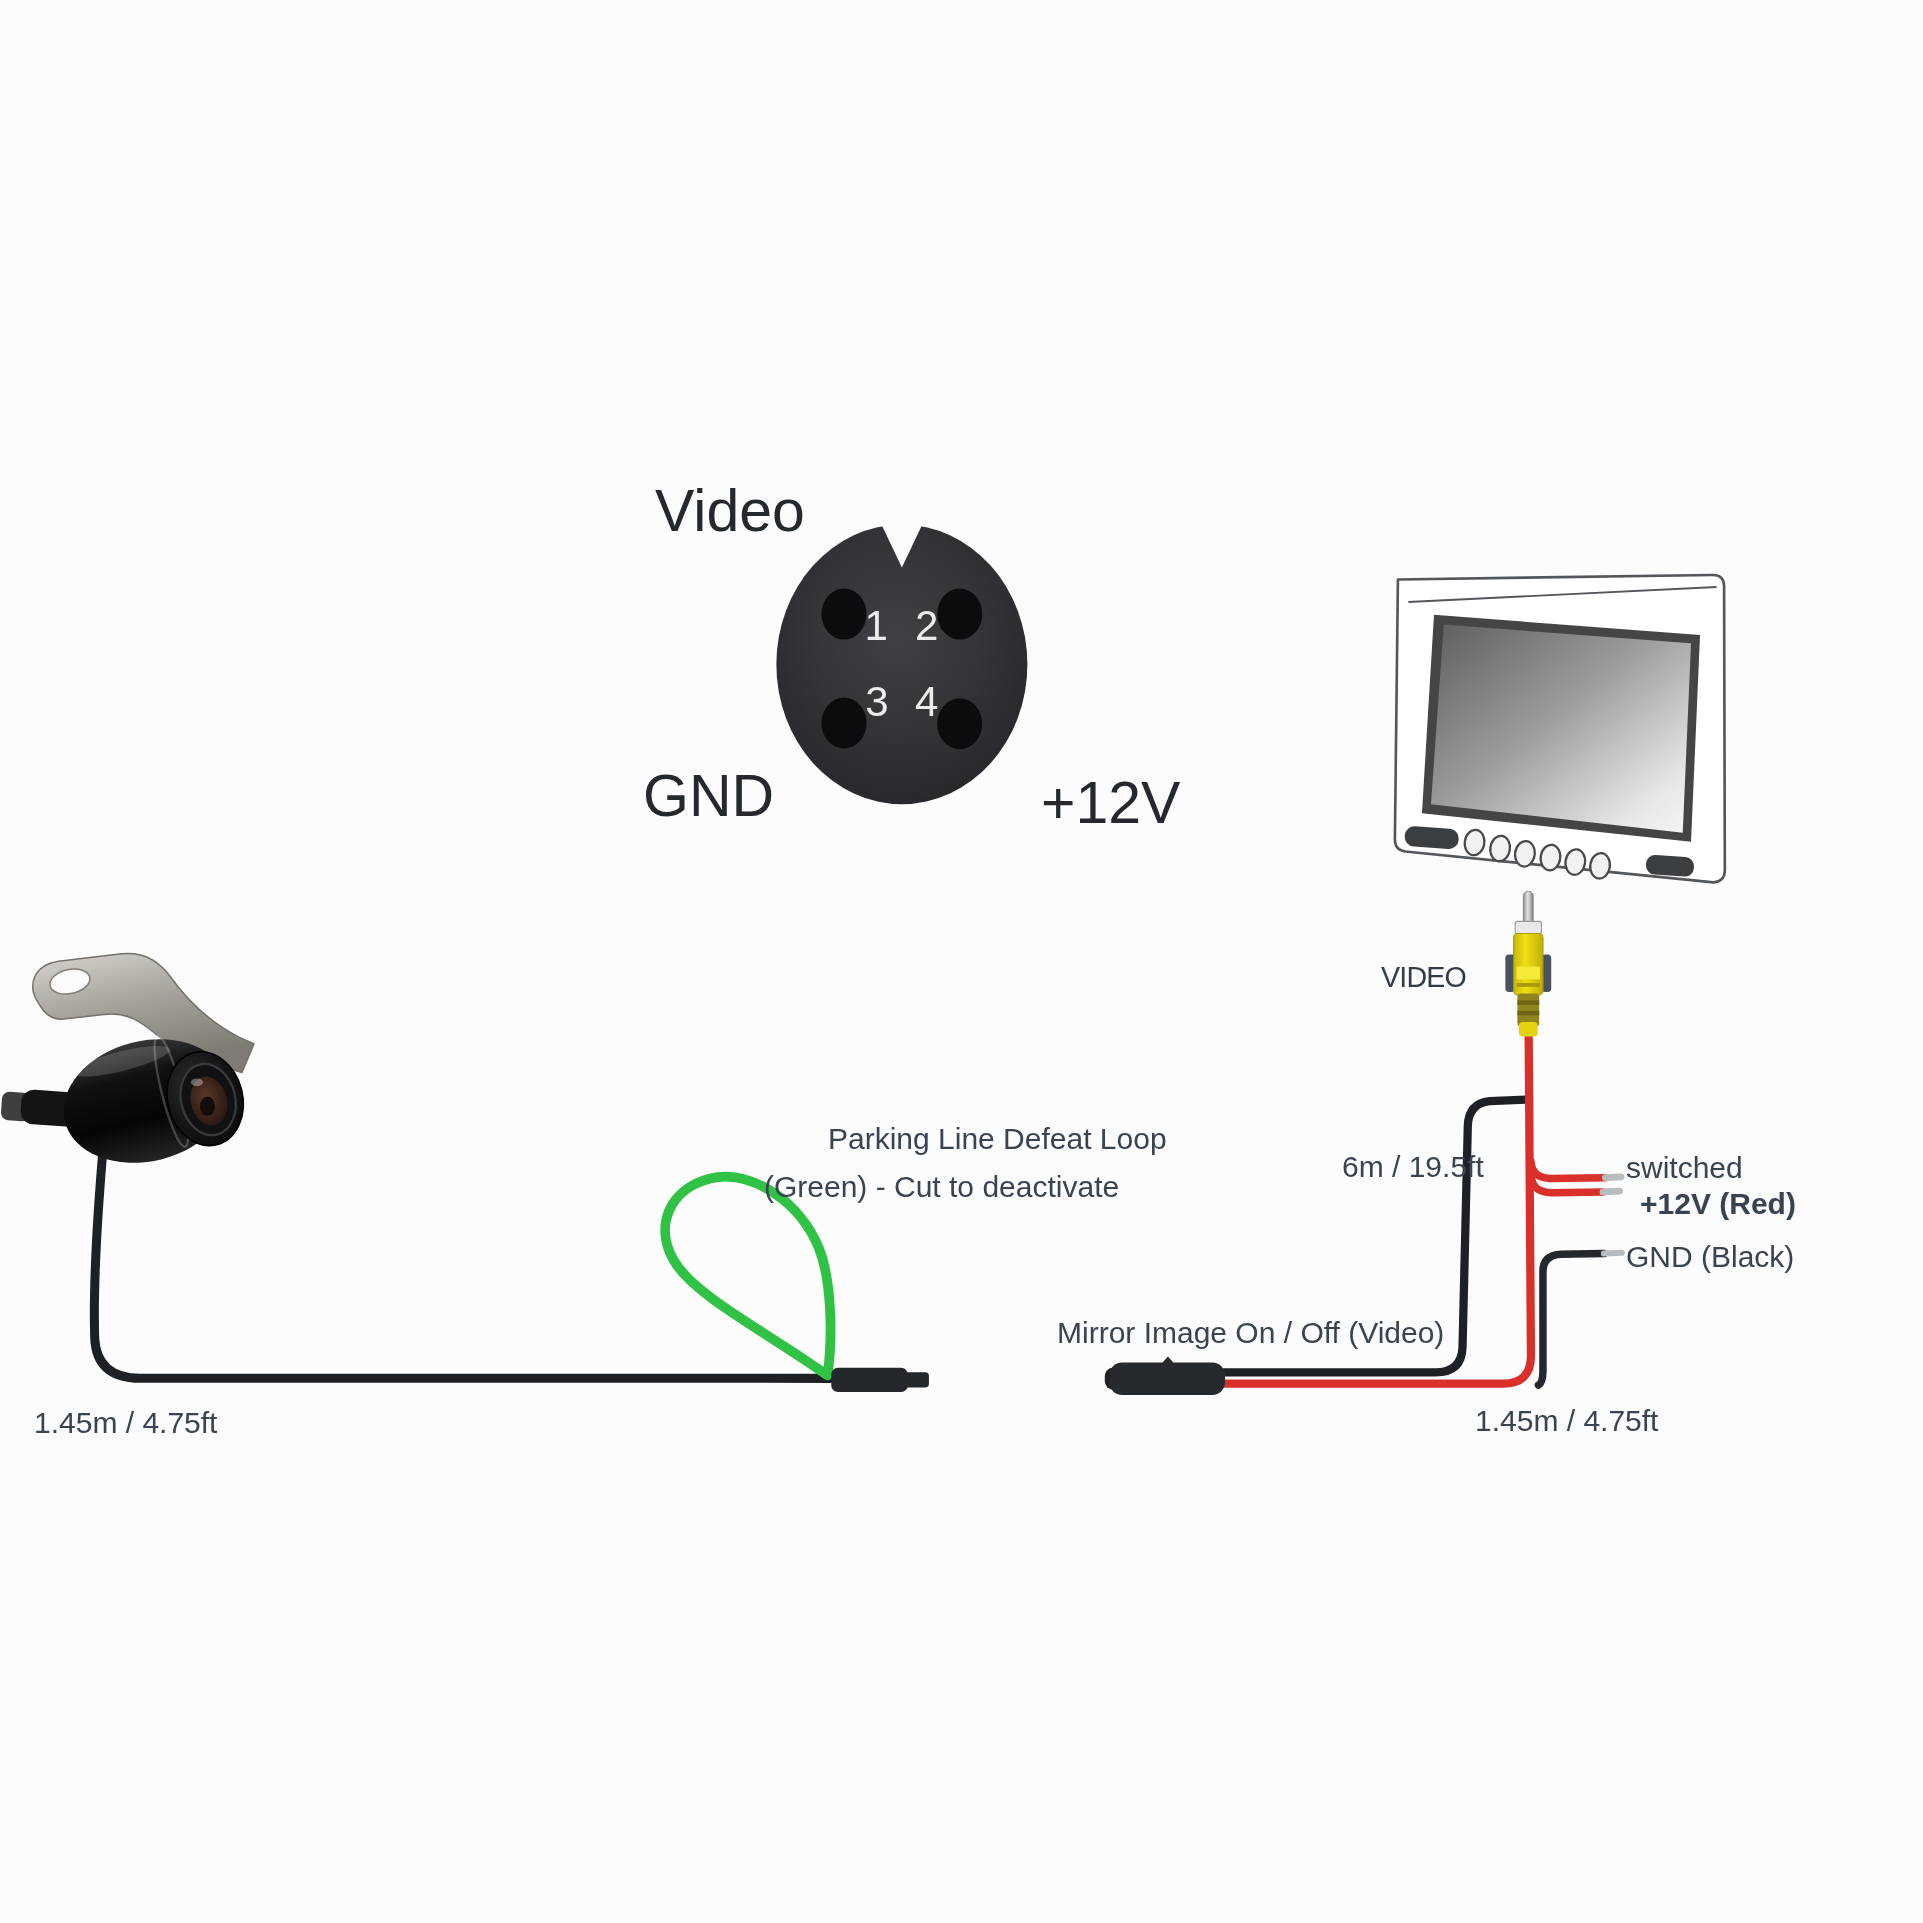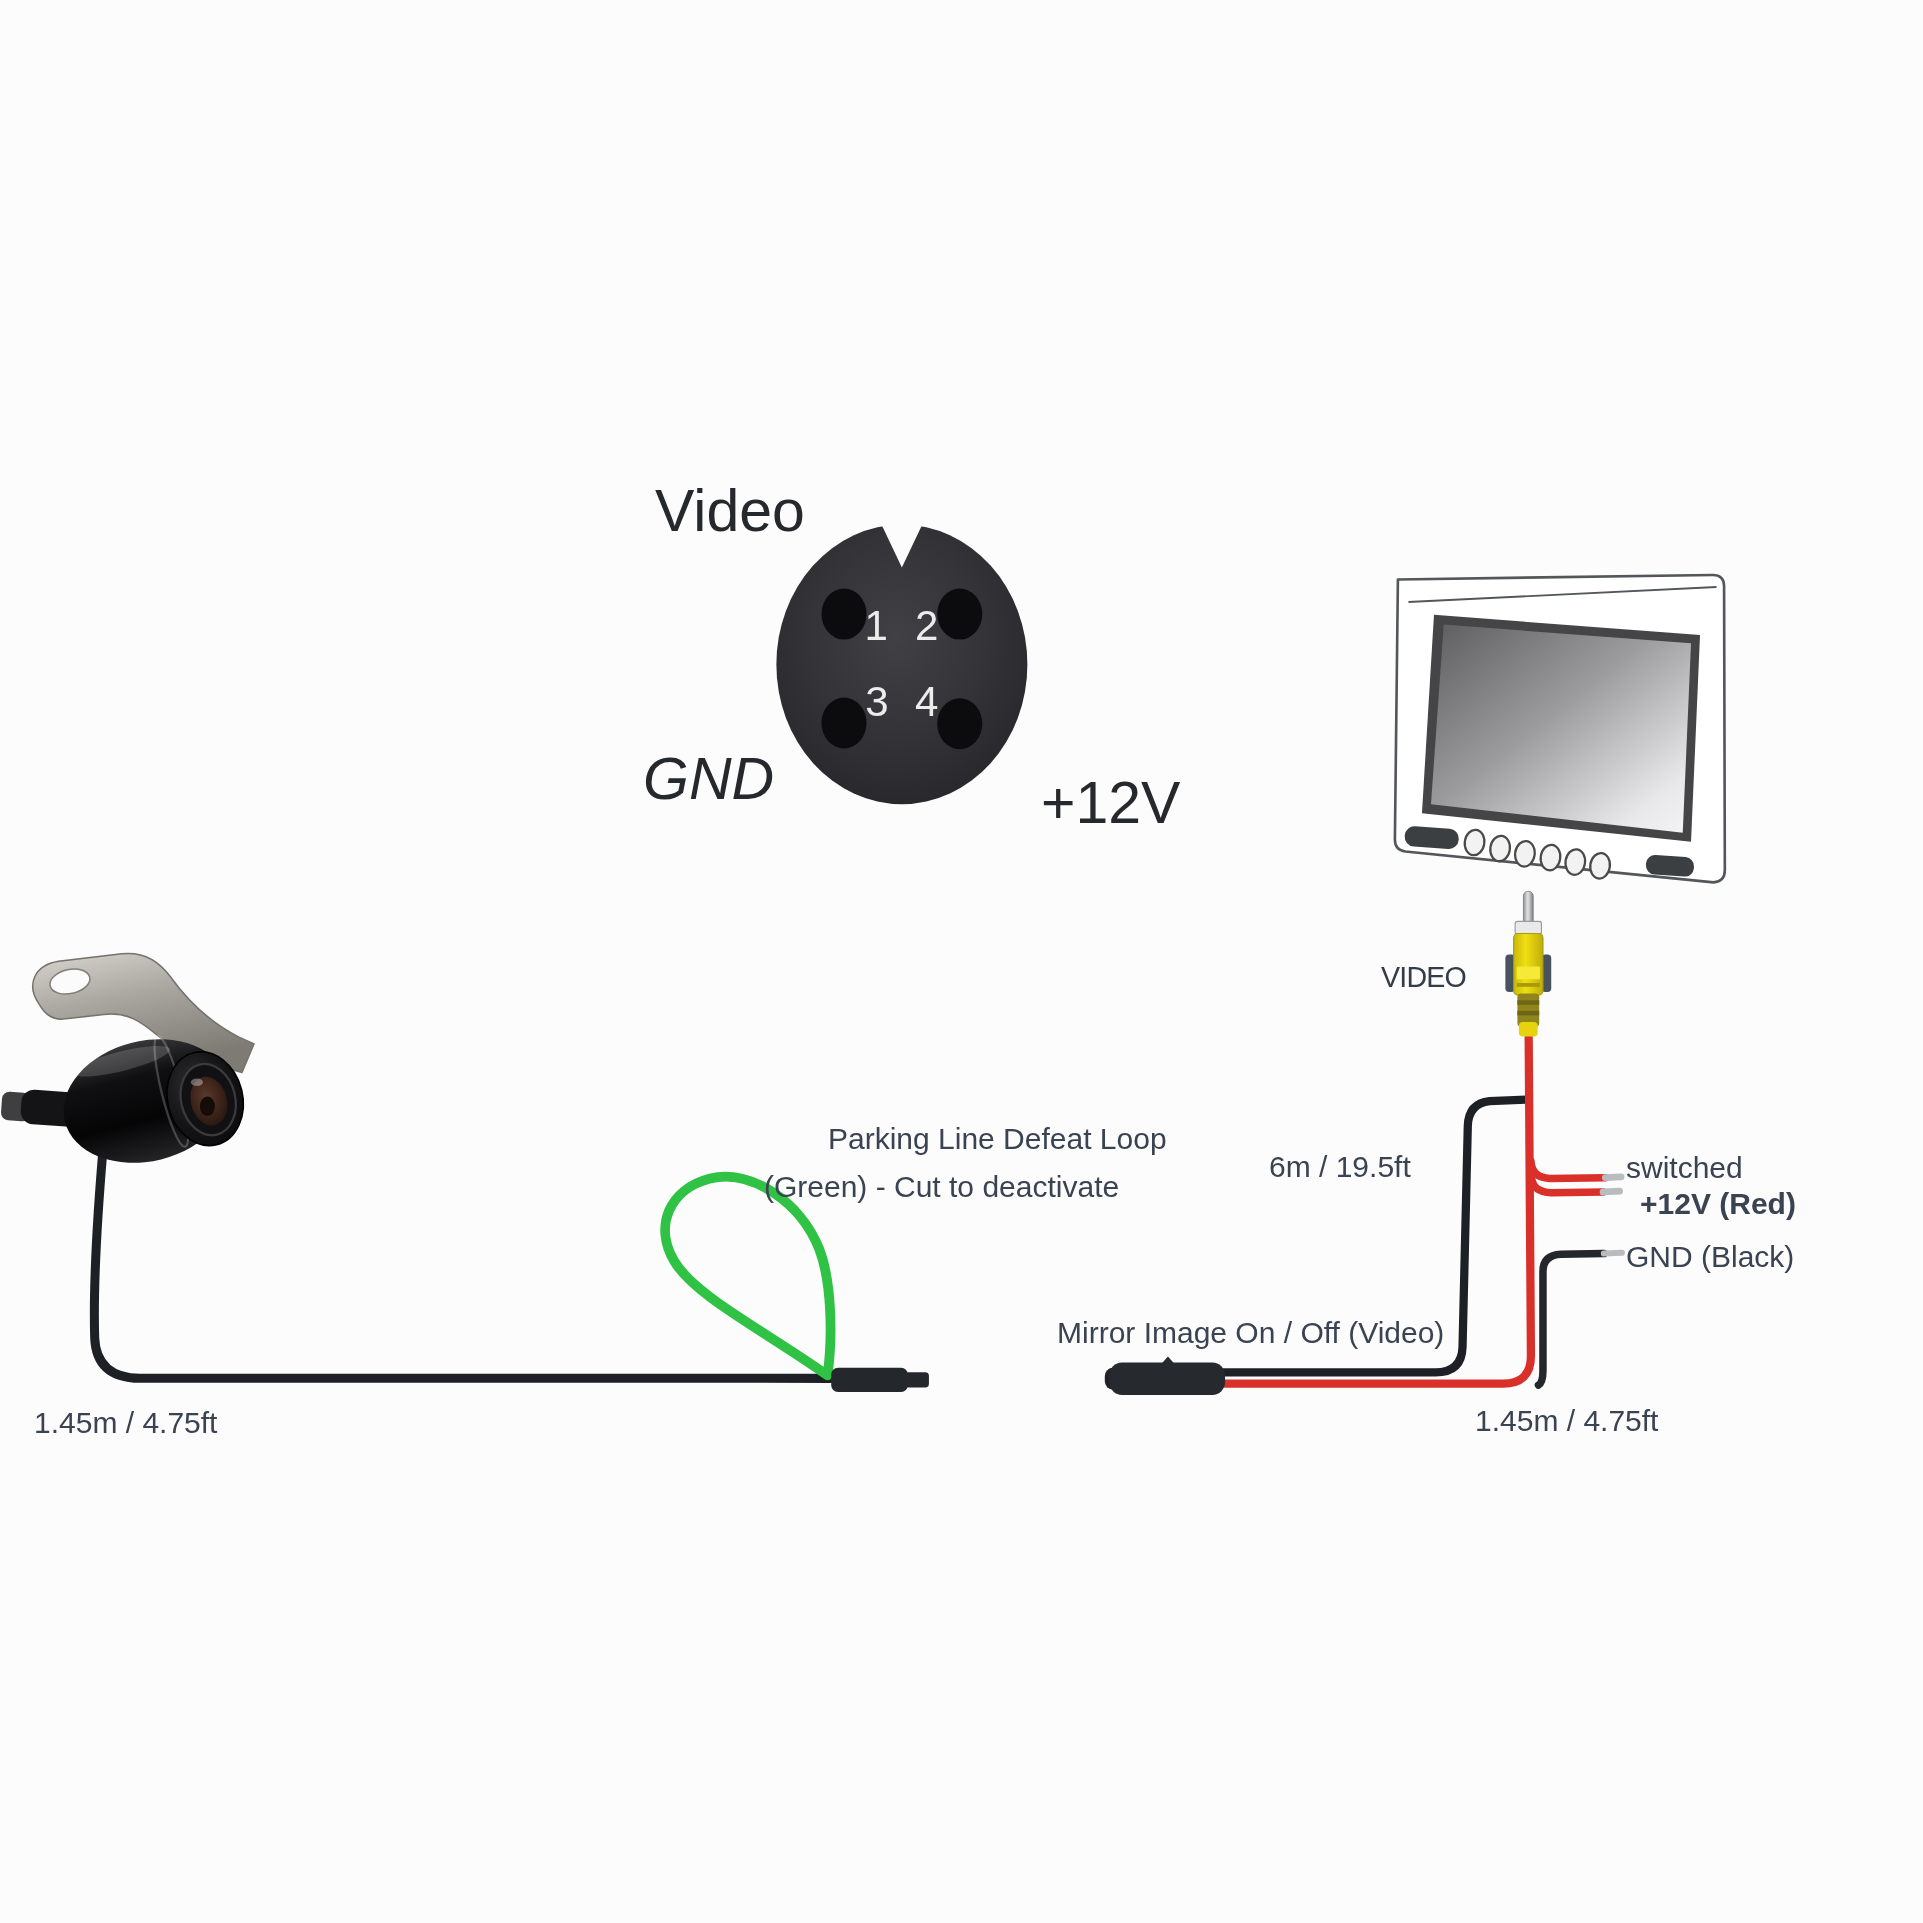--- a/index.html
+++ b/index.html
@@ -155,29 +155,29 @@
     </g>
 
     <g>
       <rect x="1470" y="1820" width="26" height="29" rx="11" fill="#1f2226"></rect>
       <rect x="1476" y="1813" width="154" height="43" rx="17" fill="#26292d"></rect>
       <polygon points="1546,1814 1554,1805 1562,1814" fill="#26292d"></polygon>
     </g>
   </svg>
 
   <div class="lbl lbl-big" style="left:655px;top:481px;">Video</div>
-  <div class="lbl lbl-big" style="left:643px;top:749px;font-style:italic;">GND</div>
+  <div class="lbl lbl-big" style="left:643px;top:766px;">GND</div>
   <div class="lbl lbl-big" style="left:1041px;top:773px;">+12V</div>
 
   <div class="lbl lbl-caps" style="left:1381px;top:962px;">VIDEO</div>
 
   <div class="lbl lbl-small" style="left:828px;top:1123px;">Parking Line Defeat Loop</div>
   <div class="lbl lbl-small" style="left:764px;top:1171px;">(Green) - Cut to deactivate</div>
 
-  <div class="lbl lbl-small" style="left:1269px;top:1151px;text-align:center;">6m / 19.5ft</div>
+  <div class="lbl lbl-small" style="left:1342px;top:1151px;text-align:center;">6m / 19.5ft</div>
 
   <div class="lbl lbl-small" style="left:1057px;top:1317px;">Mirror Image On / Off (Video)</div>
 
   <div class="lbl lbl-small" style="left:1626px;top:1152px;">switched</div>
   <div class="lbl lbl-small" style="left:1640px;top:1188px;font-weight:bold;">+12V (Red)</div>
   <div class="lbl lbl-small" style="left:1626px;top:1241px;">GND (Black)</div>
 
   <div class="lbl lbl-small" style="left:34px;top:1407px;">1.45m / 4.75ft</div>
   <div class="lbl lbl-small" style="left:1475px;top:1405px;">1.45m / 4.75ft</div>
 

